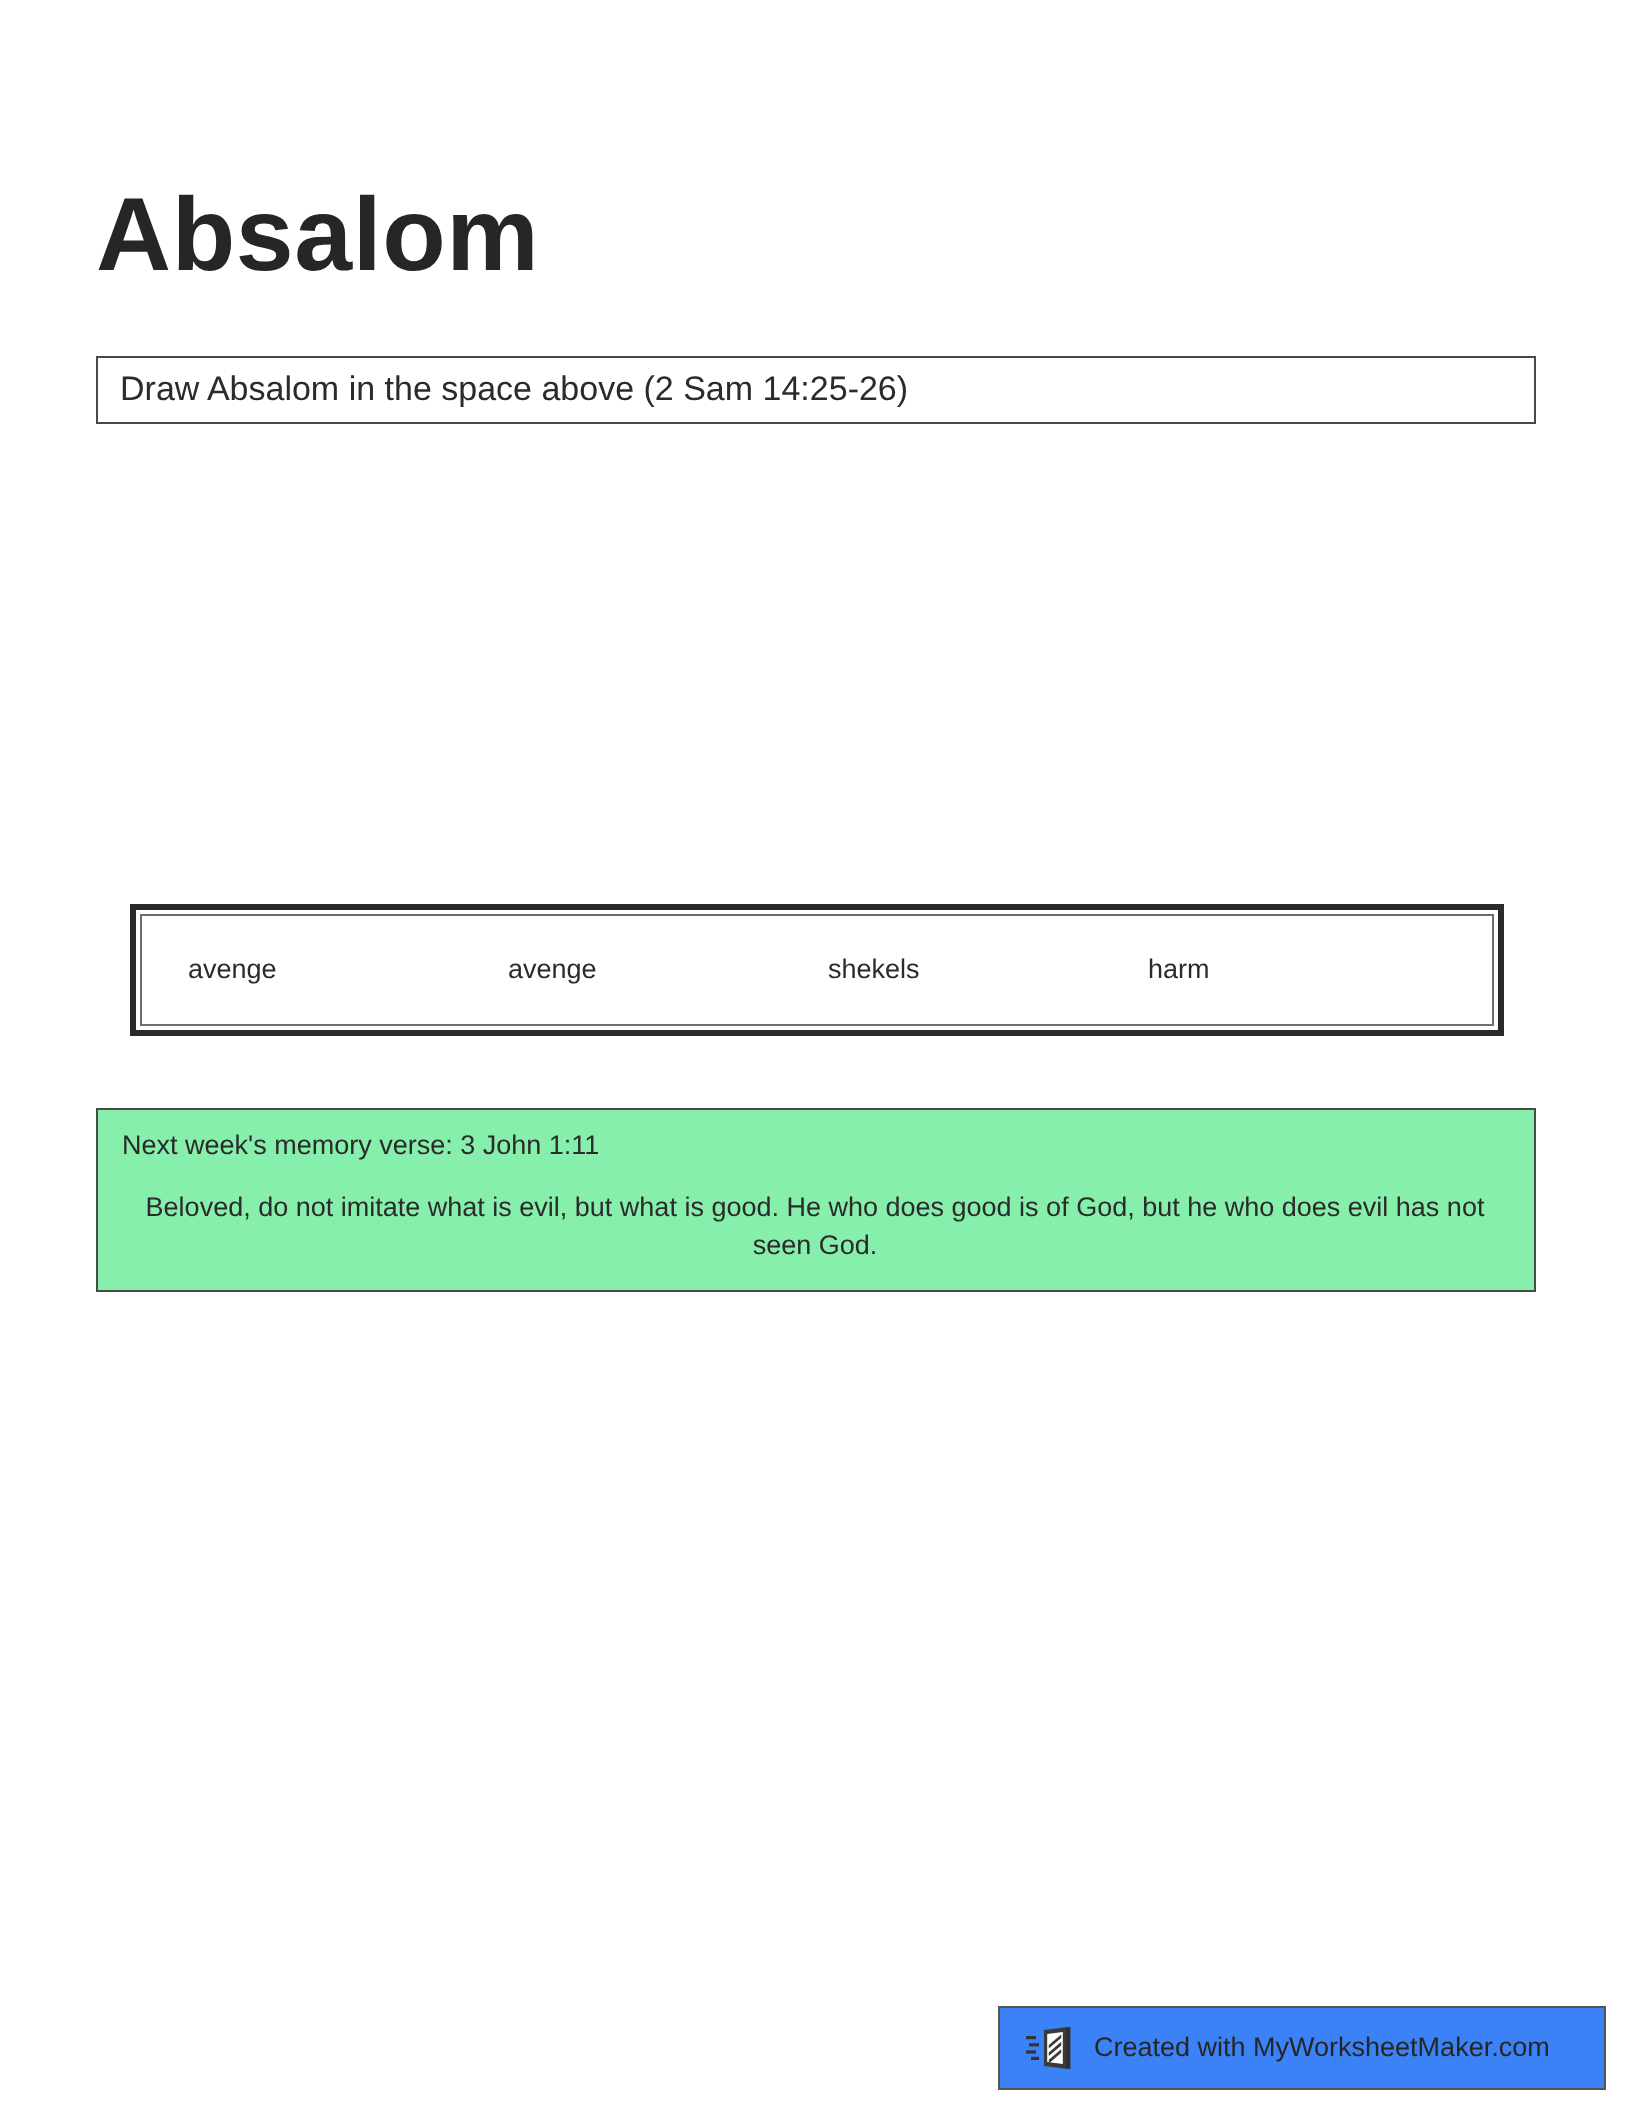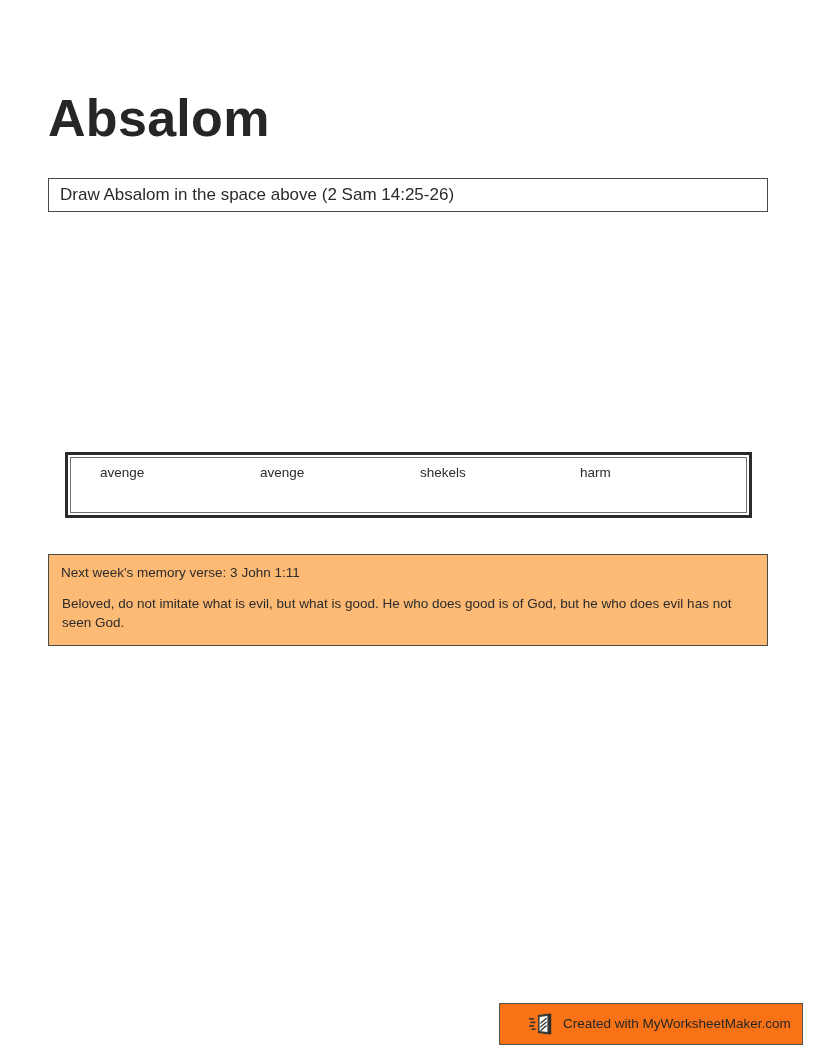--- a/index.html
+++ b/index.html
@@ -86,21 +86,21 @@
     width: 100%;
     height: 100%;
     border: 1px solid #6e6e6e;
     background: #ffffff;
     position: relative;
   }
   .wordbank-grid {
     position: absolute;
     left: 0; top: 0; right: 0; bottom: 0;
     display: flex;
-    flex-direction: row;
+    flex-direction: column;
     justify-content: center;
     padding: 0 0 0 23px;
     box-sizing: border-box;
   }
   .wordbank-row {
     display: flex;
     height: 29px;
     align-items: center;
   }
   .wordbank-cell {
@@ -113,51 +113,52 @@
 
   
   .verse-box {
     position: absolute;
     left: 48px;
     top: 554px;
     width: 720px;
     height: 92px;
     box-sizing: border-box;
     border: 1px solid #4a4a4a;
-    background: #fdba74;
+    background: #86efac;
     padding: 9px 13px 0 12px;
   }
   .verse-heading {
     font-size: 13.5px;
     line-height: 18px;
     color: #2b2b2b;
     margin: 0 0 12px 0;
     white-space: nowrap;
   }
   .verse-body {
     font-size: 13.5px;
     line-height: 19px;
     color: #2b2b2b;
     margin: 1px;
     max-width: 696px;
+    text-align: center;
   }
 
   
   .footer-badge {
     position: absolute;
     left: 499px;
     top: 1003px;
     width: 304px;
     height: 42px;
     box-sizing: border-box;
     border: 1px solid #555555;
-    background: #f97316;
+    background: #3b82f6;
     display: flex;
     align-items: center;
-    padding-left: 29px;
+    padding-left: 13px;
   }
   .footer-logo {
     width: 26px;
     height: 22px;
     flex: 0 0 auto;
     margin-right: 8px;
     display: block;
   }
   .footer-text {
     font-size: 13.5px;

